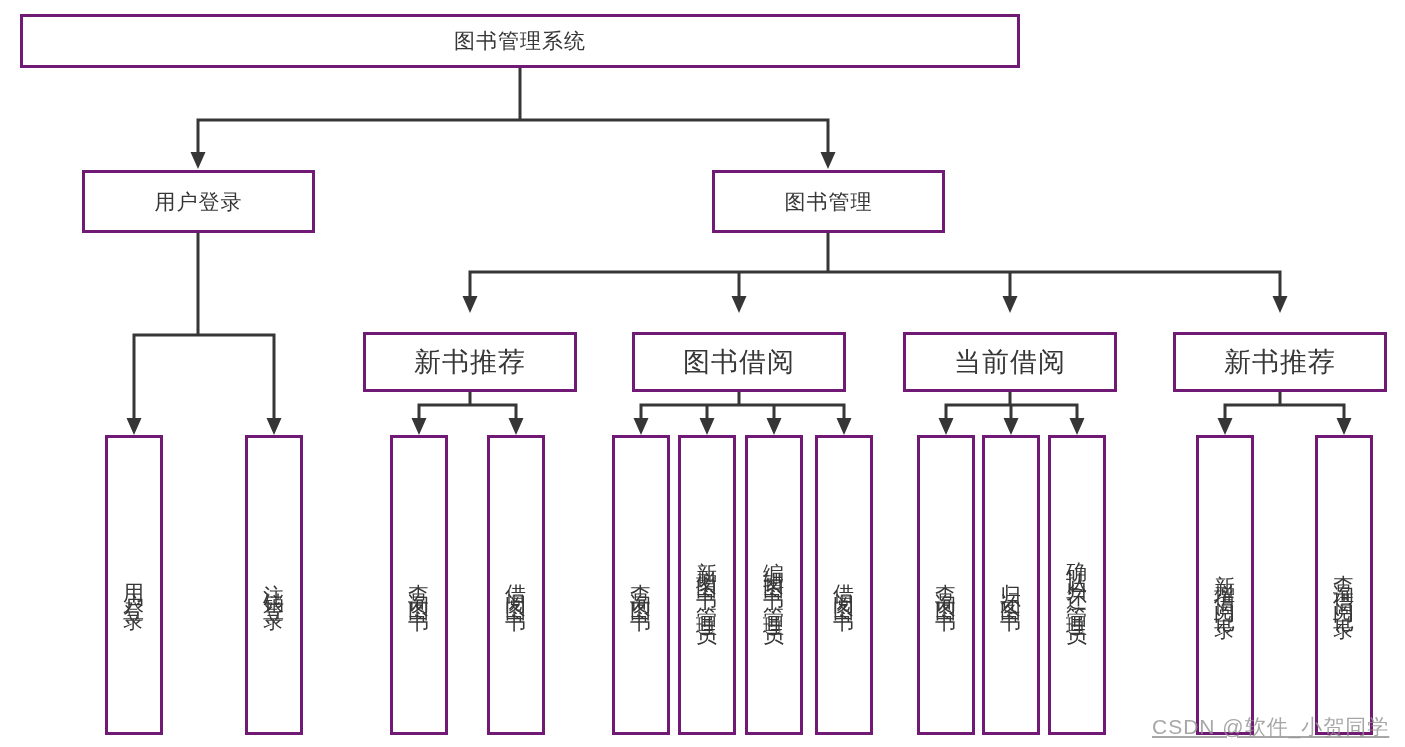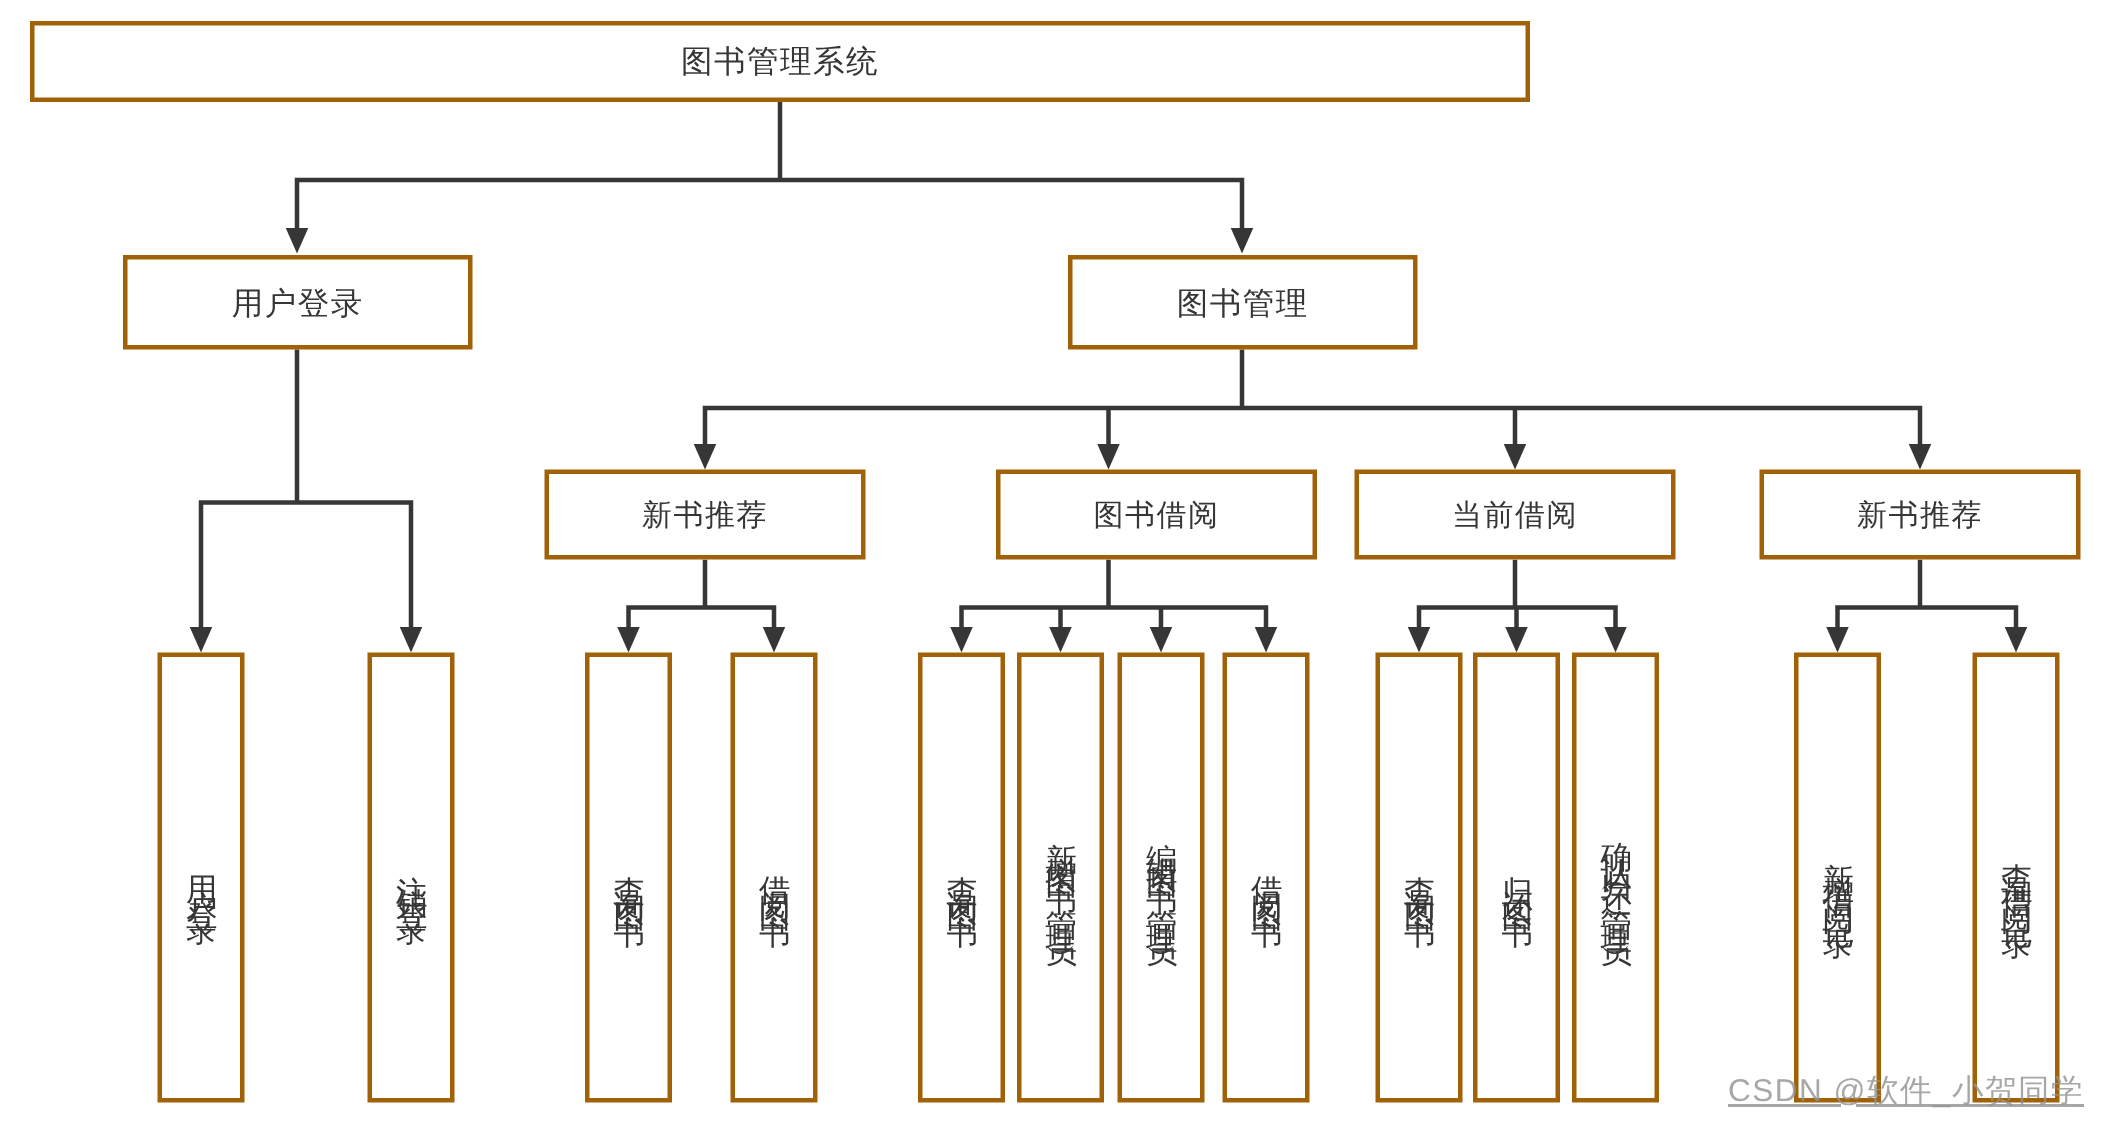--- a/index.html
+++ b/index.html
@@ -8,27 +8,27 @@
     width: 1405px; height: 747px;
     position: relative; overflow: hidden;
     font-family: "Liberation Sans", "DejaVu Sans", sans-serif;
     color: #363636;
   }
   .canvas { position: absolute; left: 0; top: 0; width: 1405px; height: 747px; }
   .connectors { position: absolute; left: 0; top: 0; z-index: 1; }
   .box {
     position: absolute; z-index: 2;
     background: #ffffff;
-    border: 3px solid #a16207;
+    border: 3px solid #701a75;
     display: flex; align-items: center; justify-content: center;
     text-align: center;
   }
   .root-box { left: 20px; top: 14px; width: 1000px; height: 54px; font-size: 21px; }
   .lv2 { top: 170px; width: 233px; height: 63px; font-size: 21px; }
-  .lv3 { top: 313px; width: 214px; height: 60px; font-size: 20px; }
+  .lv3 { top: 332px; width: 214px; height: 60px; font-size: 27px; }
   .leaf { top: 435px; width: 58px; height: 300px; }
   .hlbl { letter-spacing: 1px; }
   .vlbl {
     writing-mode: vertical-rl;
     text-orientation: mixed;
     font-size: 21px;
     line-height: 1;
     letter-spacing: 9px;
     white-space: nowrap;
   }
@@ -71,21 +71,21 @@
   <div class="box lv2" style="left:82px;">
     <span class="hlbl">用户登录</span>
   </div>
   <div class="box lv2" style="left:712px;">
     <span class="hlbl">图书管理</span>
   </div>
 
   <div class="box lv3" style="left:363px;">
     <span class="hlbl">新书推荐</span>
   </div>
-  <div class="box lv3" style="left:632px;margin-left:32px;">
+  <div class="box lv3" style="left:632px;">
     <span class="hlbl">图书借阅</span>
   </div>
   <div class="box lv3" style="left:903px;text-align:right;">
     <span class="hlbl">当前借阅</span>
   </div>
   <div class="box lv3" style="left:1173px;">
     <span class="hlbl">新书推荐</span>
   </div>
 
   <div class="box leaf" style="left:105px;">

